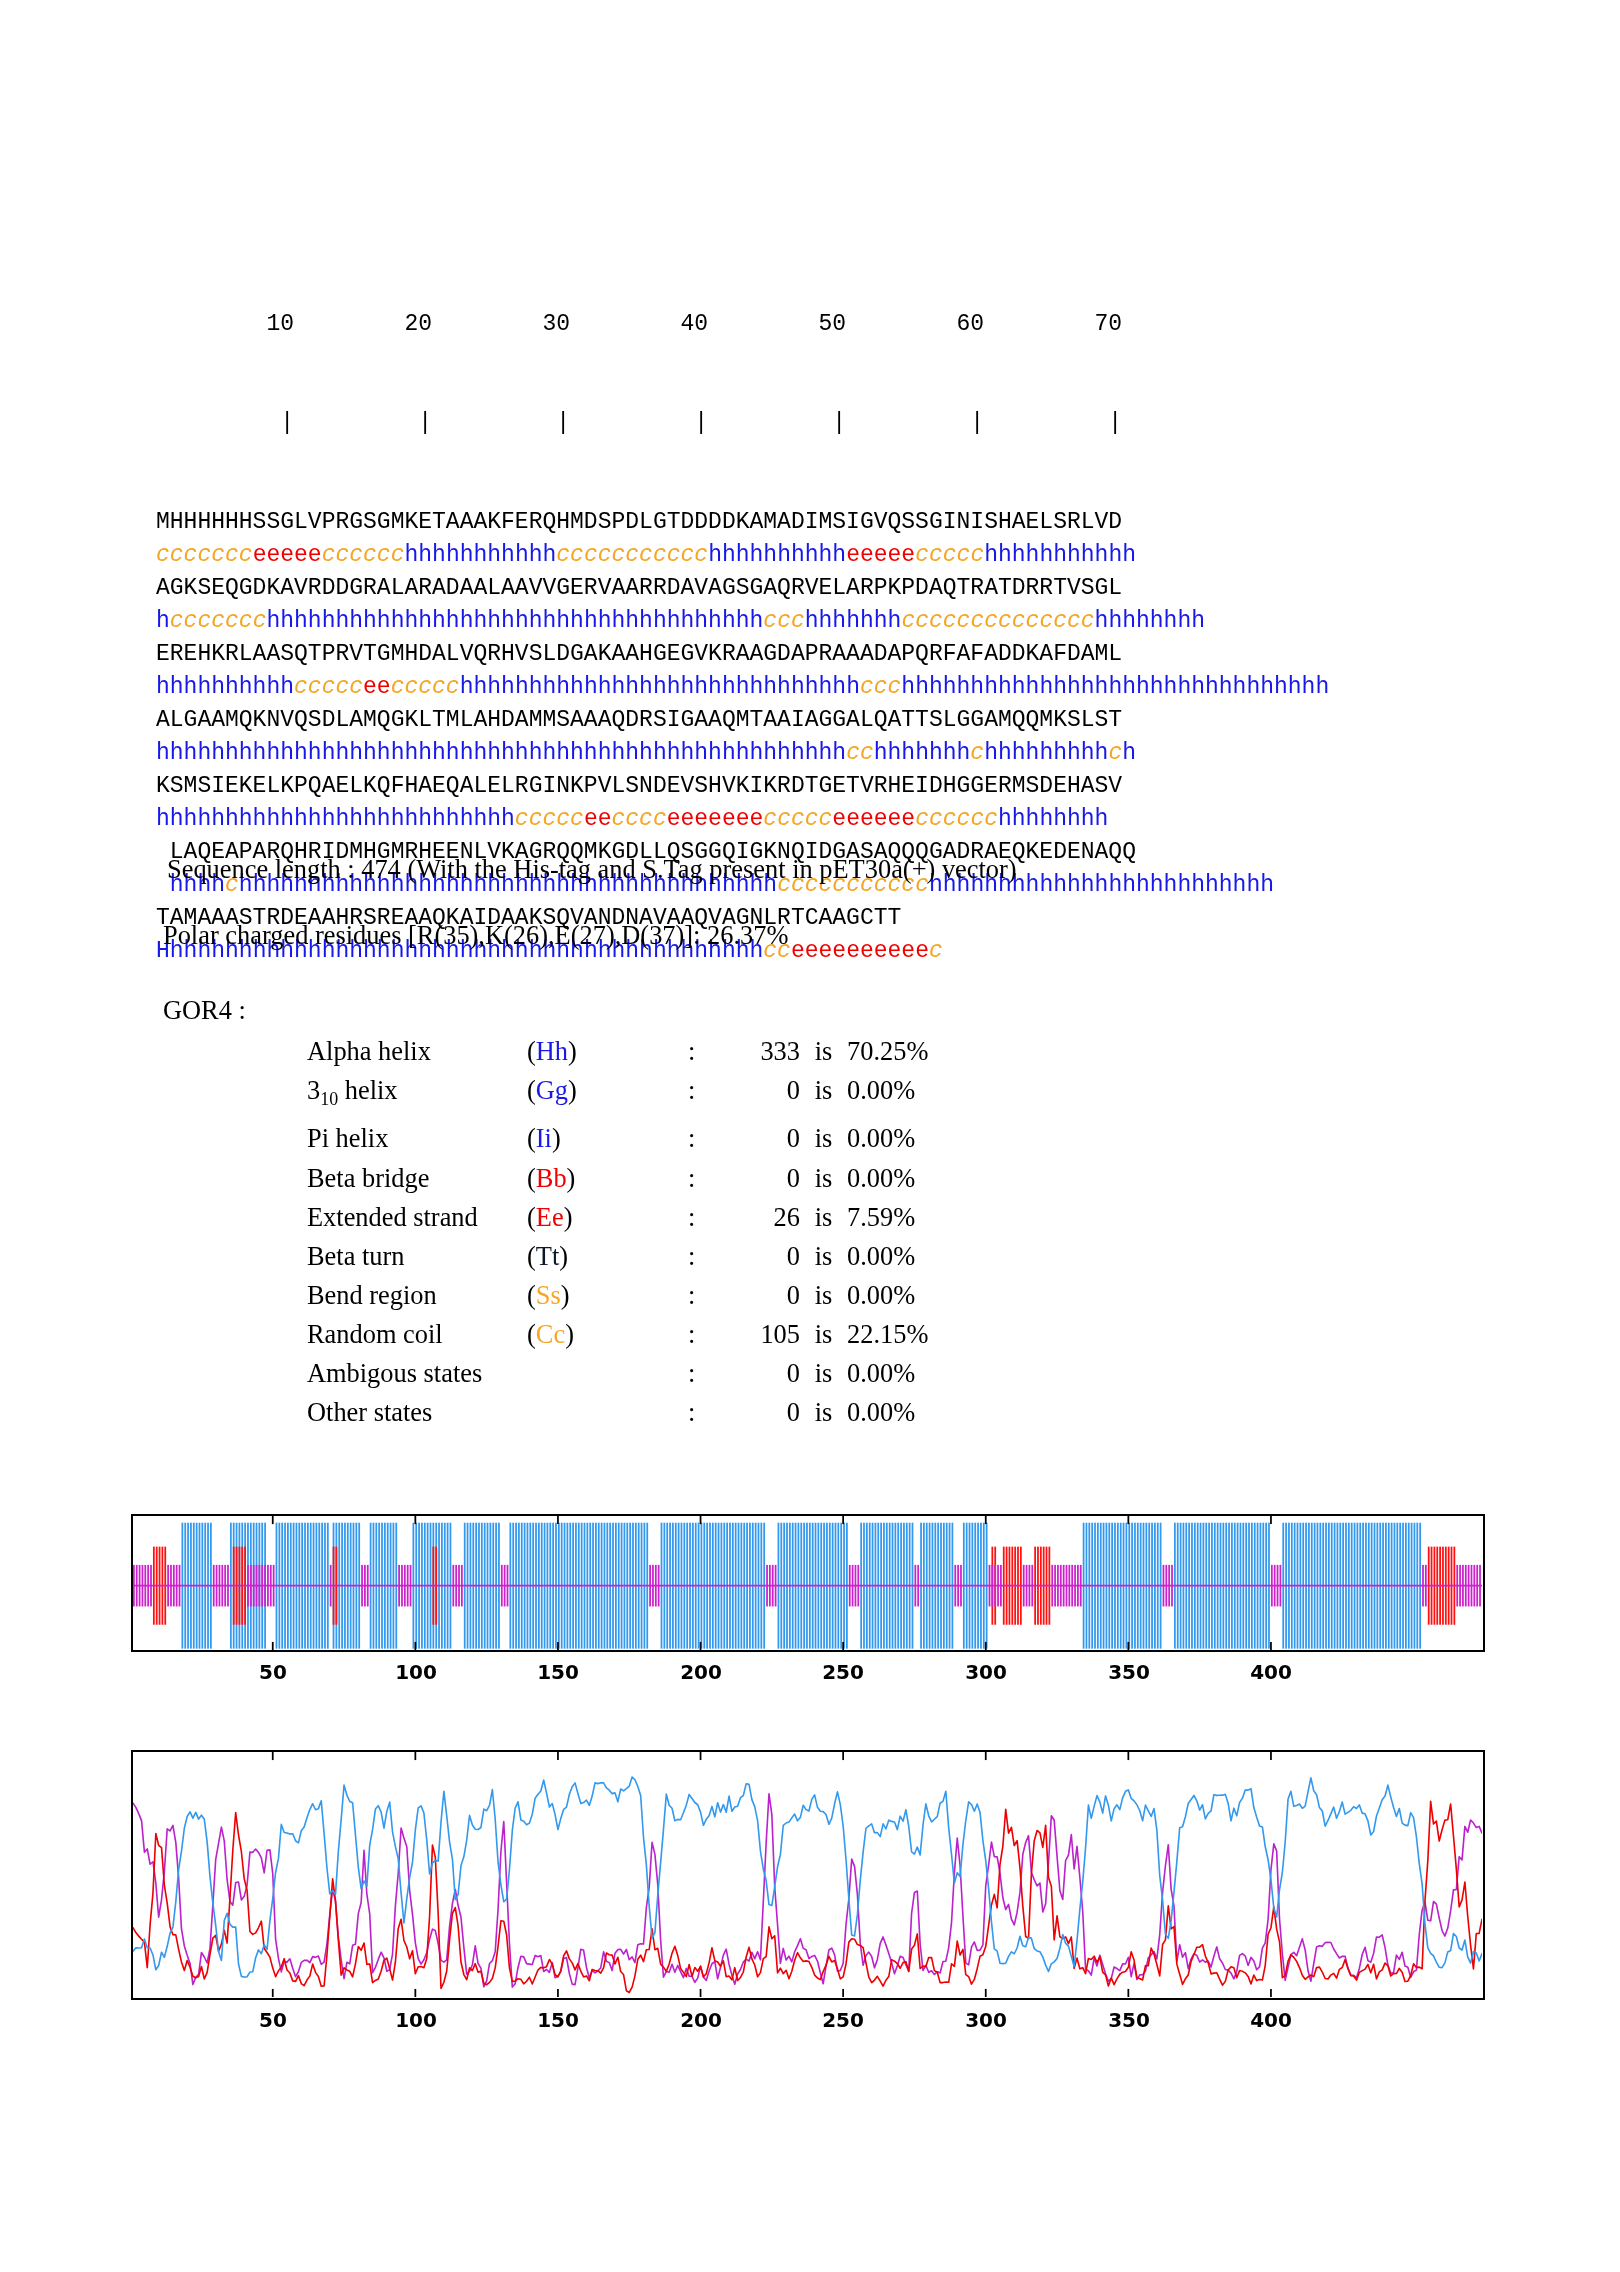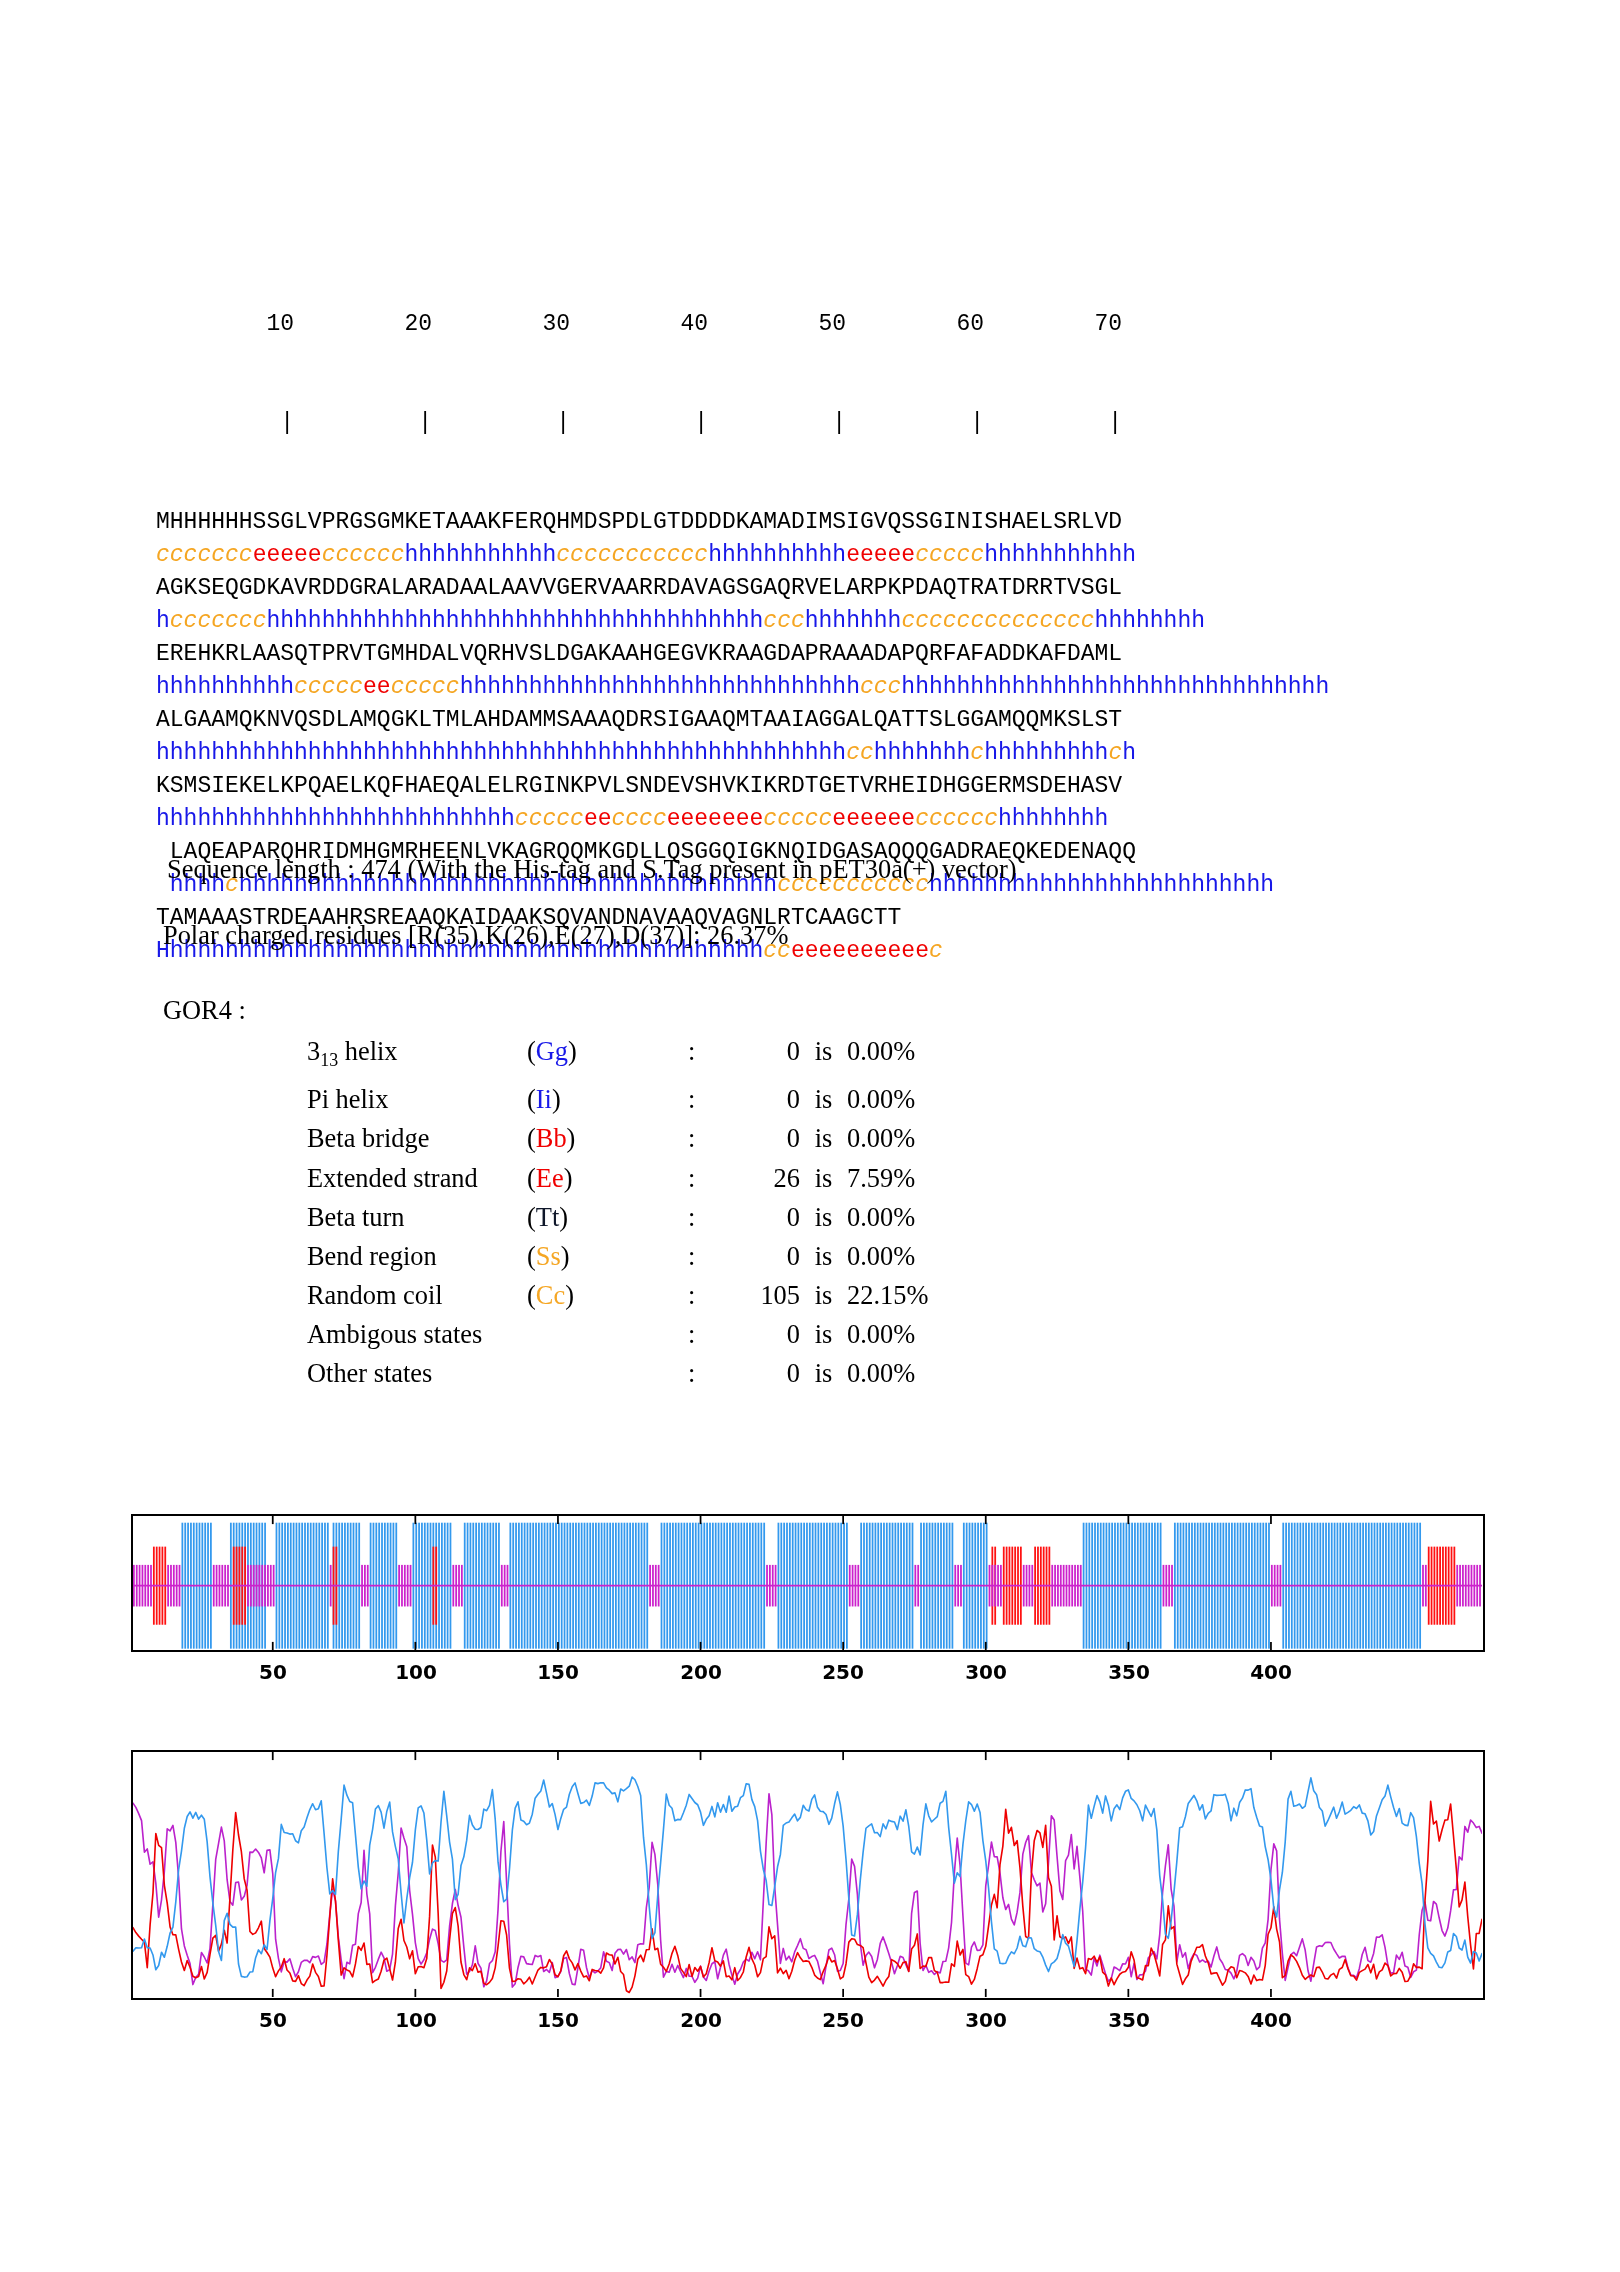--- a/index.html
+++ b/index.html
@@ -118,21 +118,29 @@
 
   <div class="ptext" id="seq-length-line">Sequence length :   474 (With the His-tag and S.Tag present in pET30a(+) vector)</div>
 
   <div class="ptext" id="polar-line">Polar charged residues [R(35),K(26),E(27),D(37)]: 26.37%</div>
 
   <div class="ptext" id="gor4-label">GOR4 :</div>
 
   <table id="gor4-table">
     <tbody id="gor4-tbody">
         <tr>
-          <td class="state-name">3<sub>13</sub> helix</td>
+          <td class="state-name">Alpha helix</td>
+          <td class="state-code">(<span class="code-h">Hh</span>)</td>
+          <td class="colon">:</td>
+          <td class="count">333</td>
+          <td class="isword">is</td>
+          <td class="pct">70.25%</td>
+        </tr>
+        <tr>
+          <td class="state-name">3<sub>10</sub> helix</td>
           <td class="state-code">(<span class="code-h">Gg</span>)</td>
           <td class="colon">:</td>
           <td class="count">0</td>
           <td class="isword">is</td>
           <td class="pct">0.00%</td>
         </tr>
         <tr>
           <td class="state-name">Pi helix</td>
           <td class="state-code">(<span class="code-h">Ii</span>)</td>
           <td class="colon">:</td>

